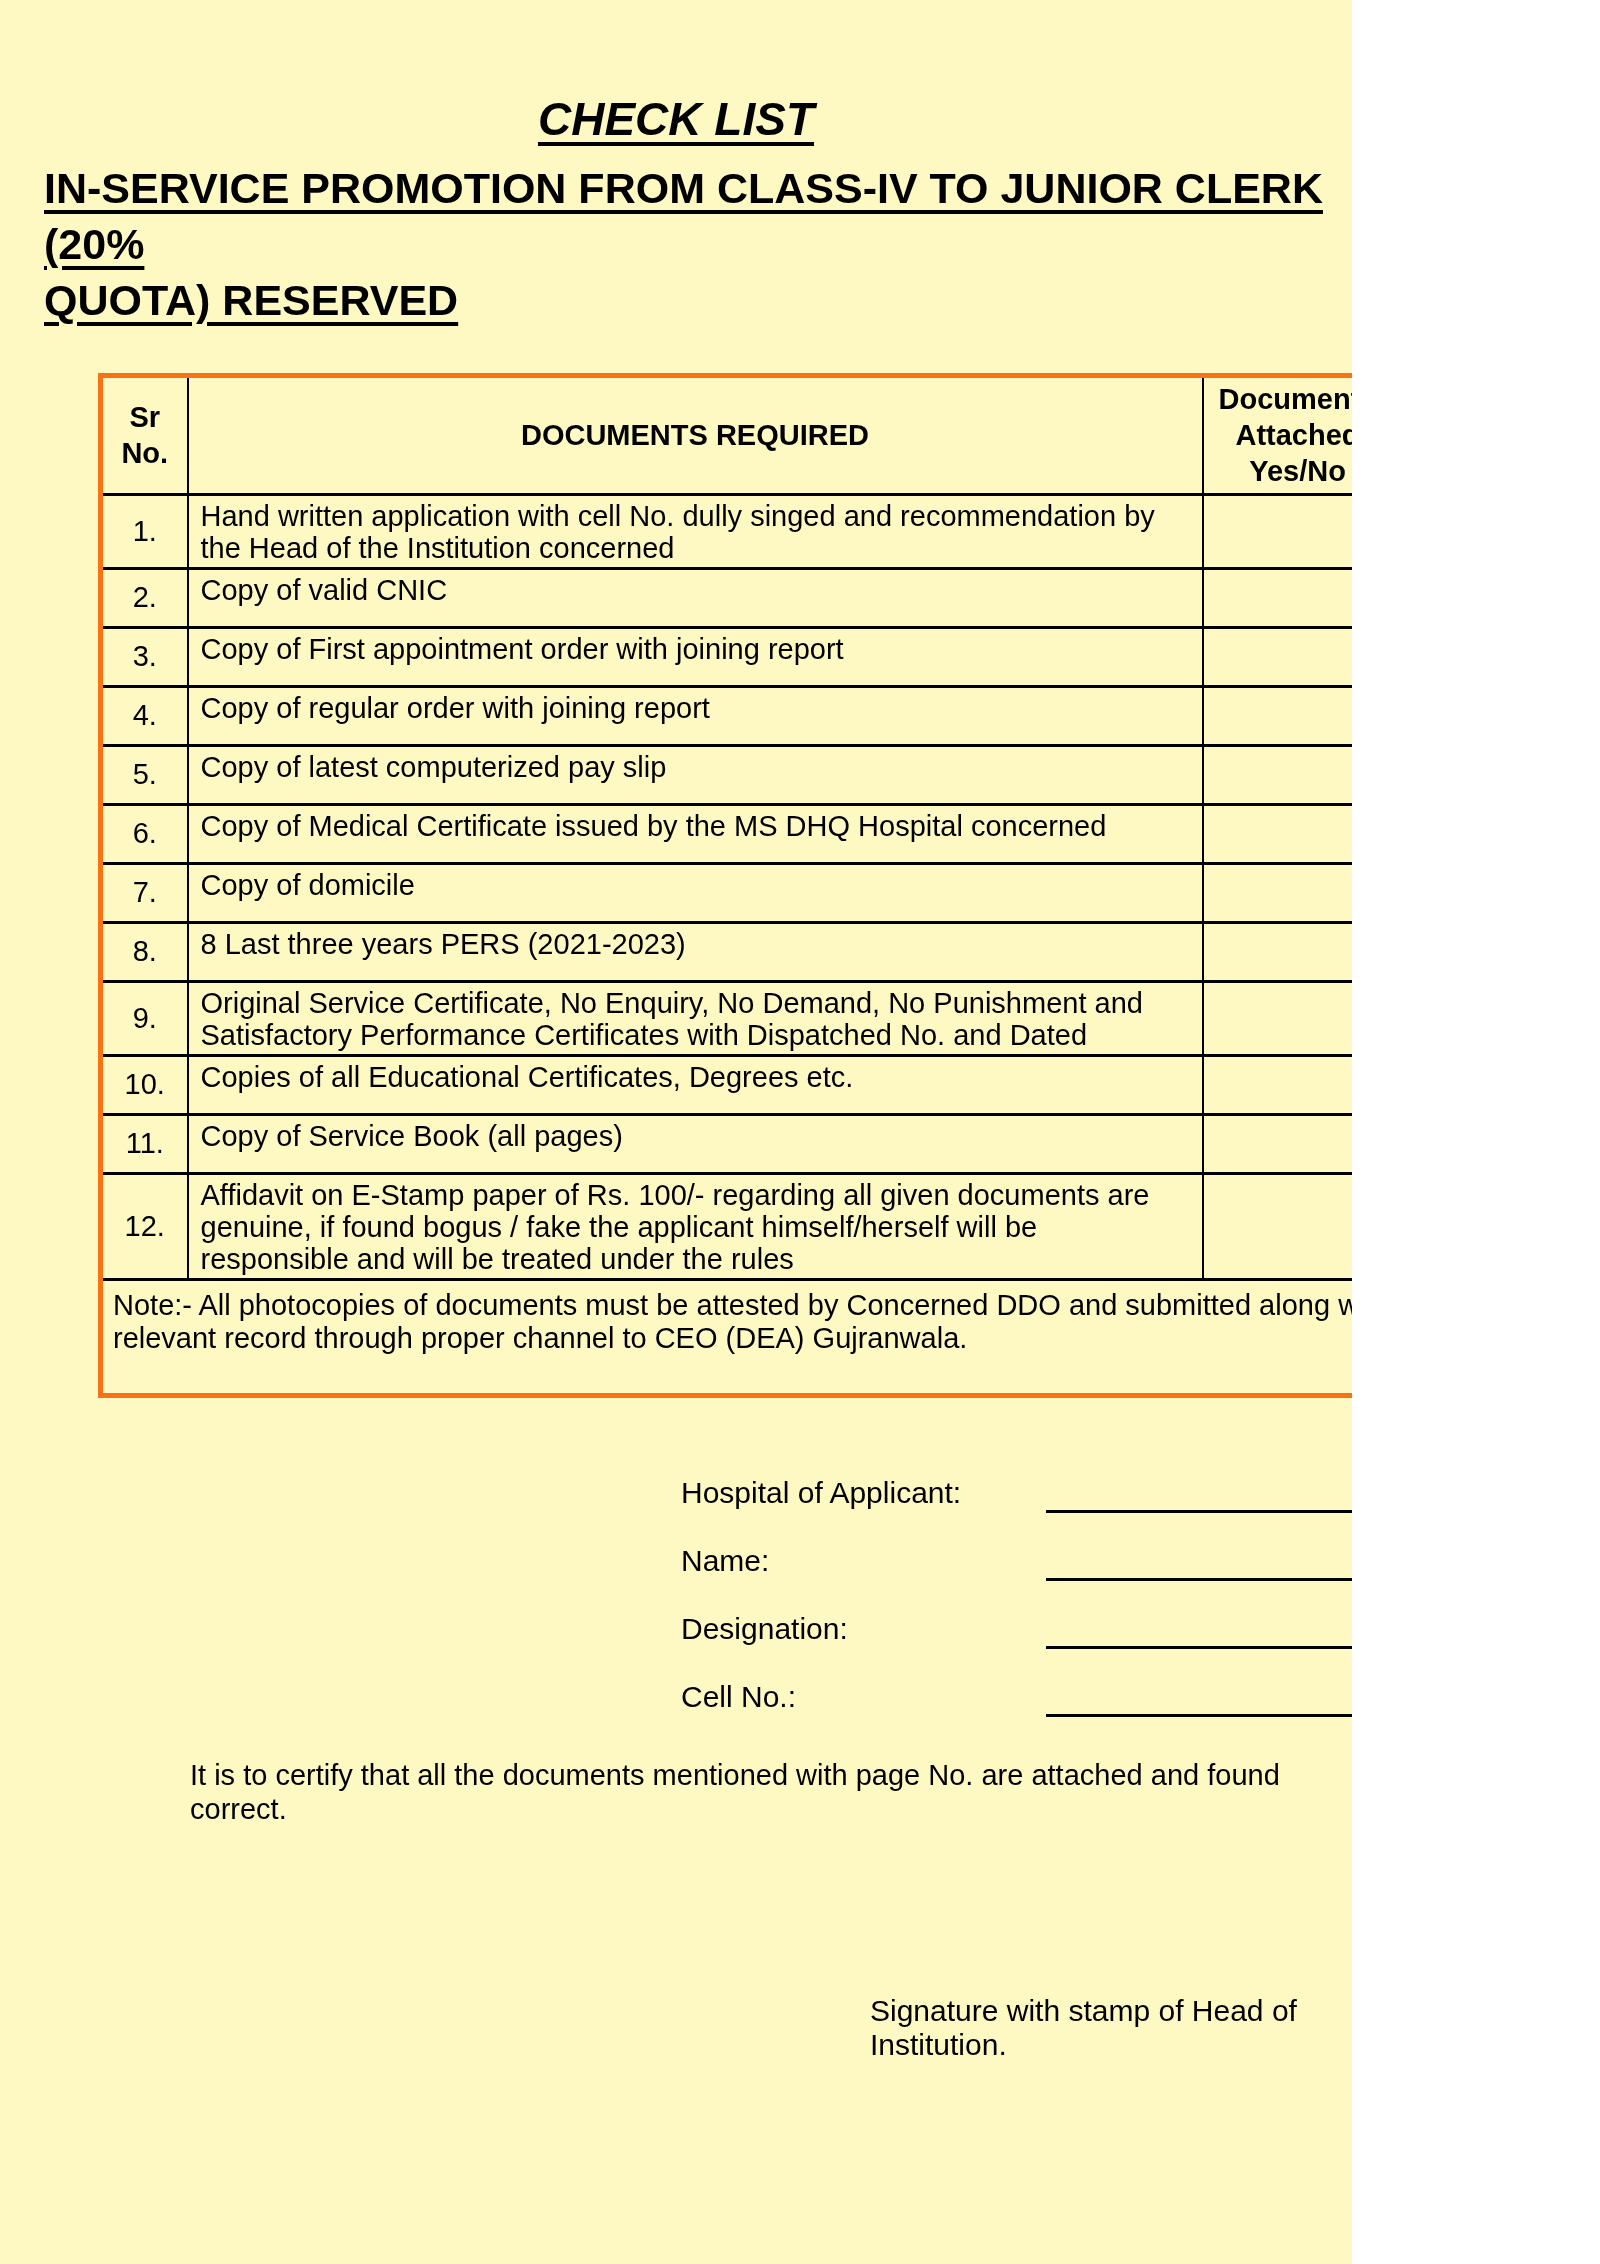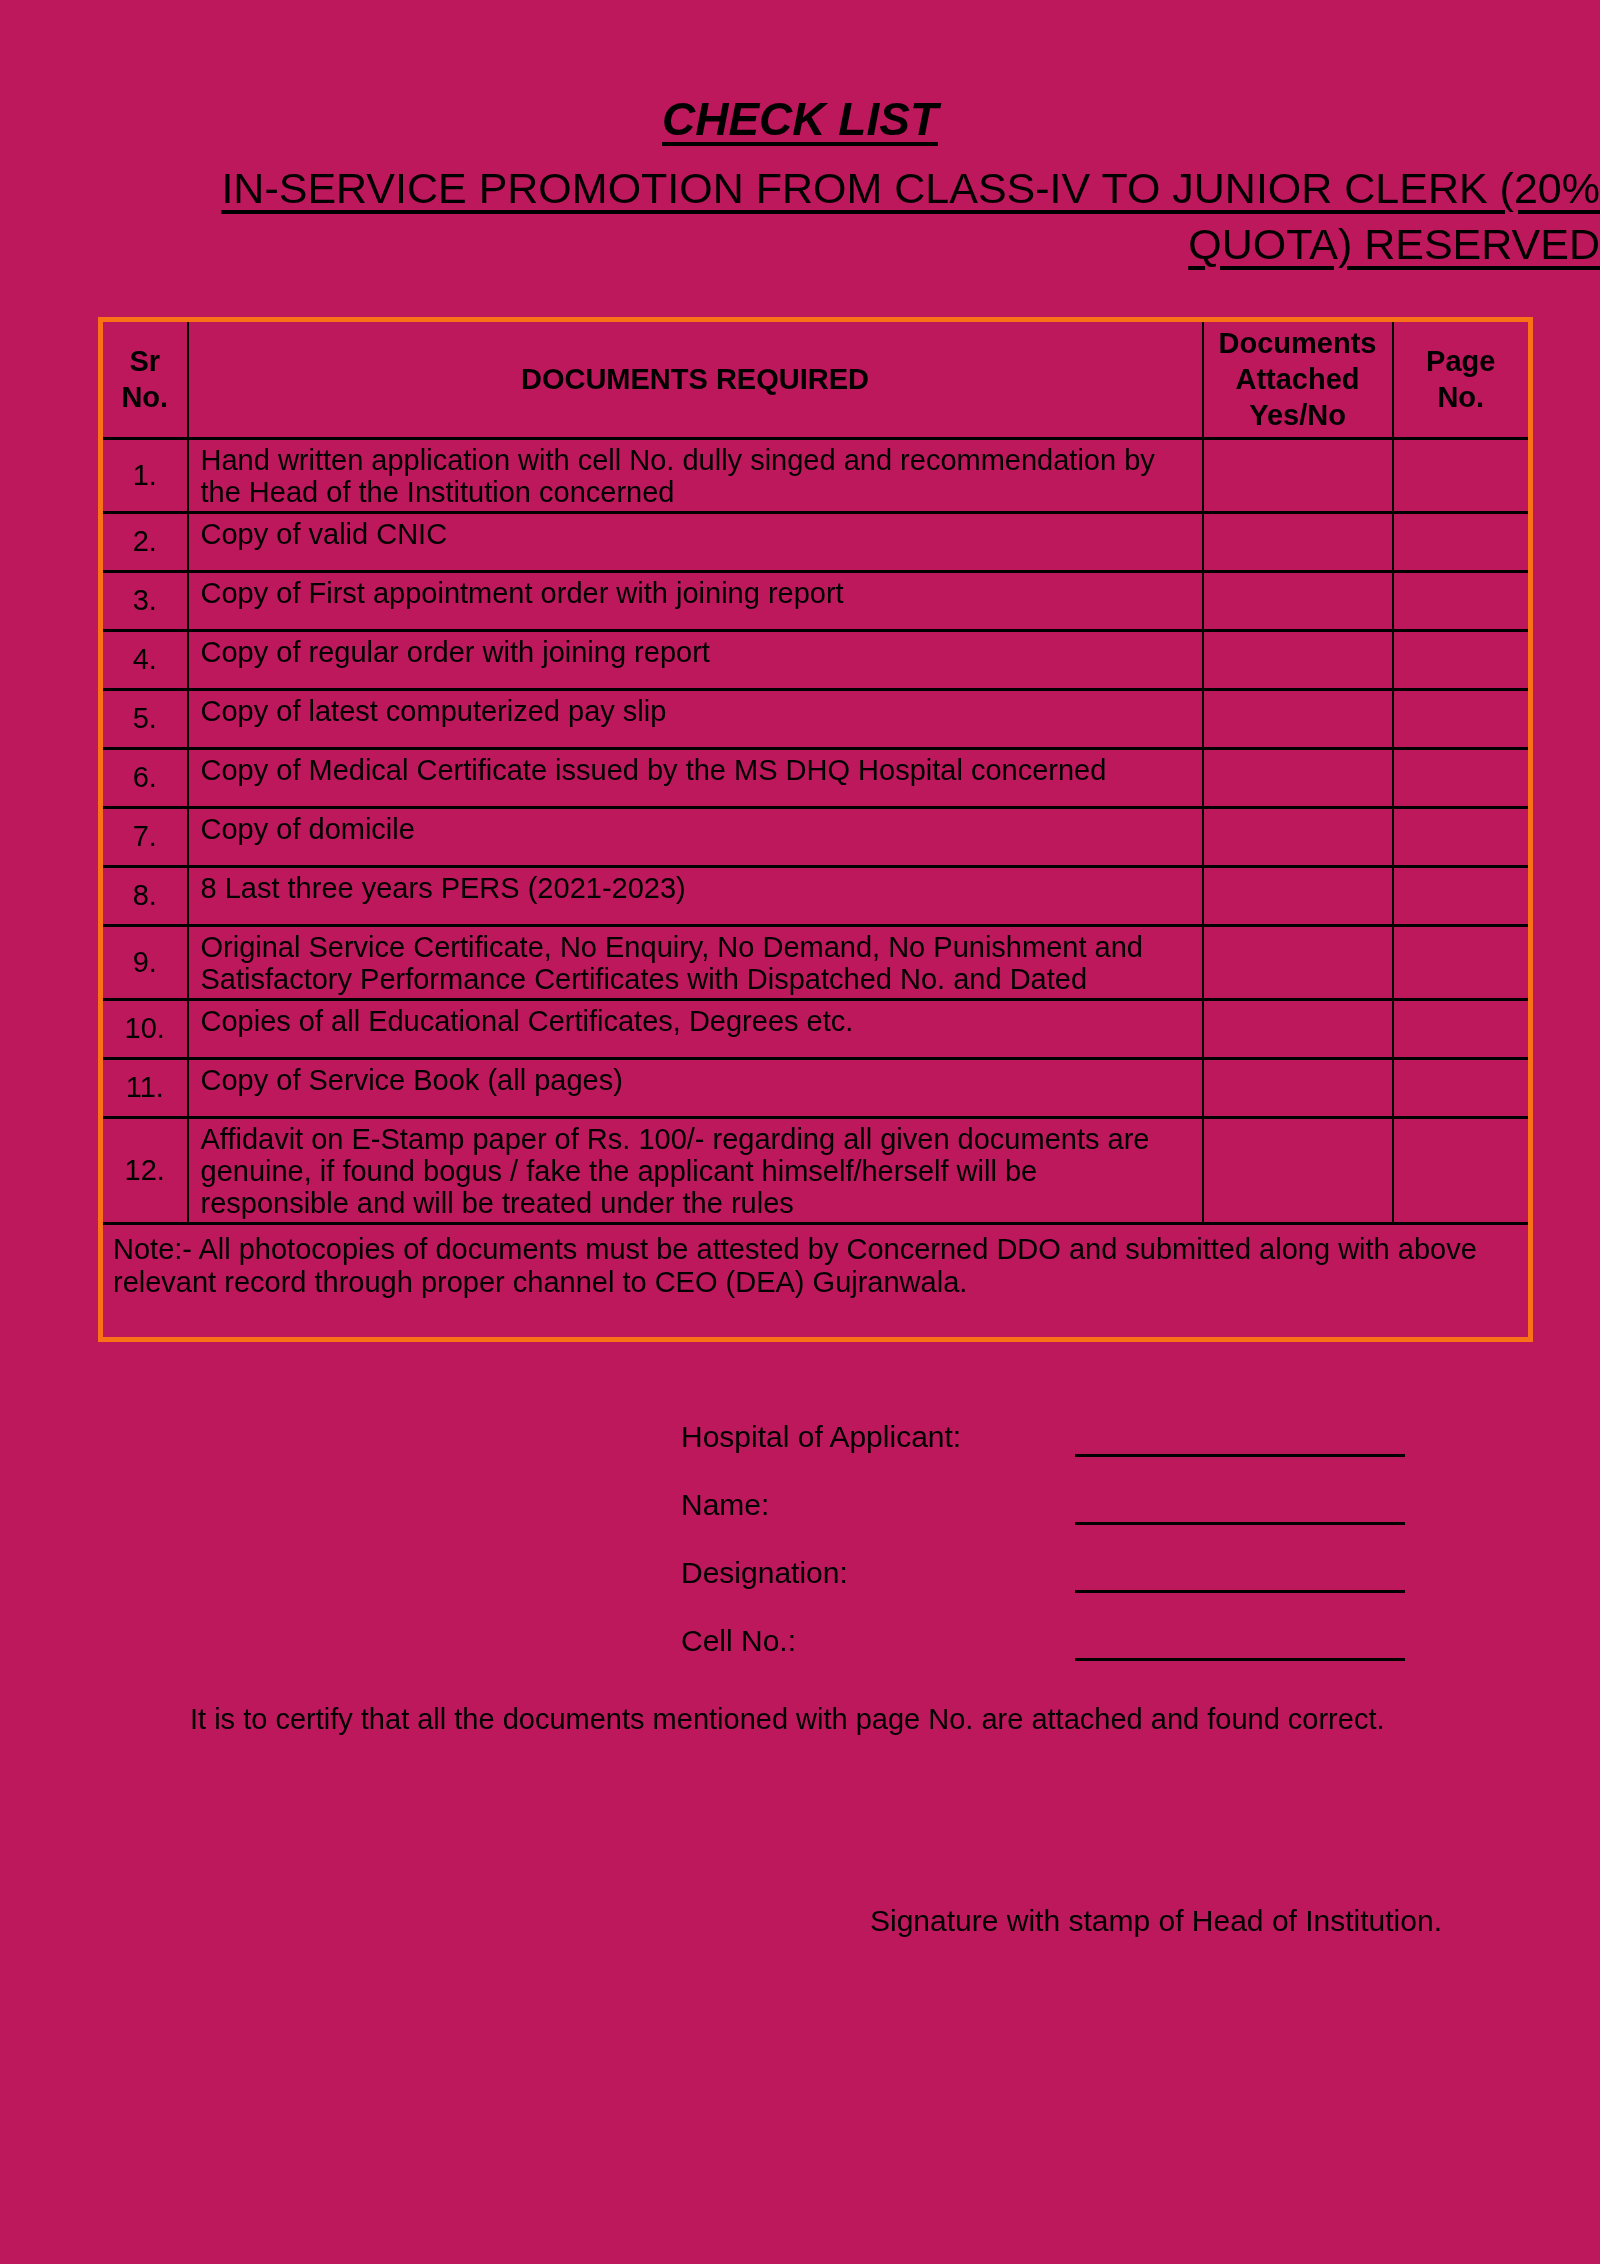--- a/index.html
+++ b/index.html
@@ -4,41 +4,41 @@
 <style>
   html, body {
     margin: 0;
     padding: 0;
     background: #ffffff;
     font-family: "Liberation Sans", sans-serif;
     color: #000000;
   }
   .page {
     position: relative;
-    width: 1600px;
+    width: 1352px;
     height: 2264px;
-    background: #be185d;
+    background: #fef9c3;
     overflow: hidden;
   }
   .doc-title {
     margin: 92px 0 0 0;
     text-align: center;
     font-size: 46px;
     font-weight: bold;
     font-style: italic;
     text-decoration: underline;
     text-decoration-thickness: 4px;
     text-underline-offset: 7px;
     line-height: 1.2;
   }
   .doc-subtitle {
     margin: 14px 0 0 0;
-    text-align: right;
+    text-align: left;
     font-size: 43px;
-    font-weight: normal;
+    font-weight: bold;
     text-decoration: underline;
     text-decoration-thickness: 4px;
     text-underline-offset: 7px;
     line-height: 1.3;
     white-space: pre-line;
     padding-left: 44px;
   }
   table.docs {
     margin: 44px 0 0 98px;
     width: 1432px;

